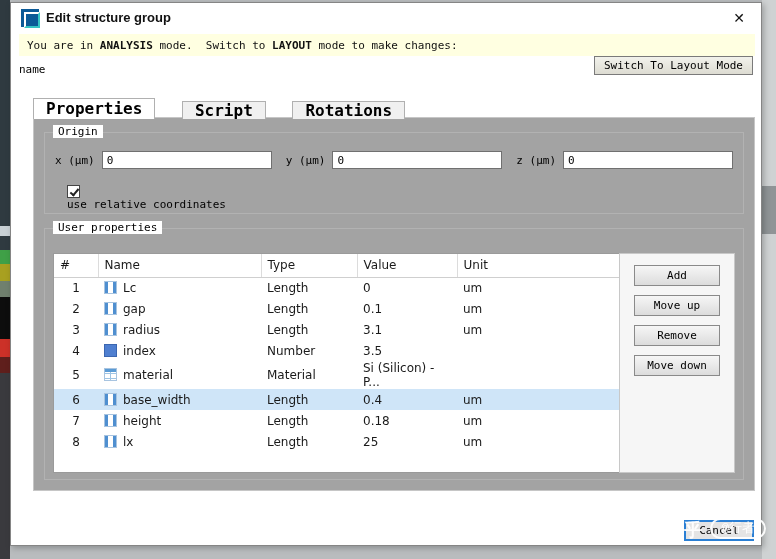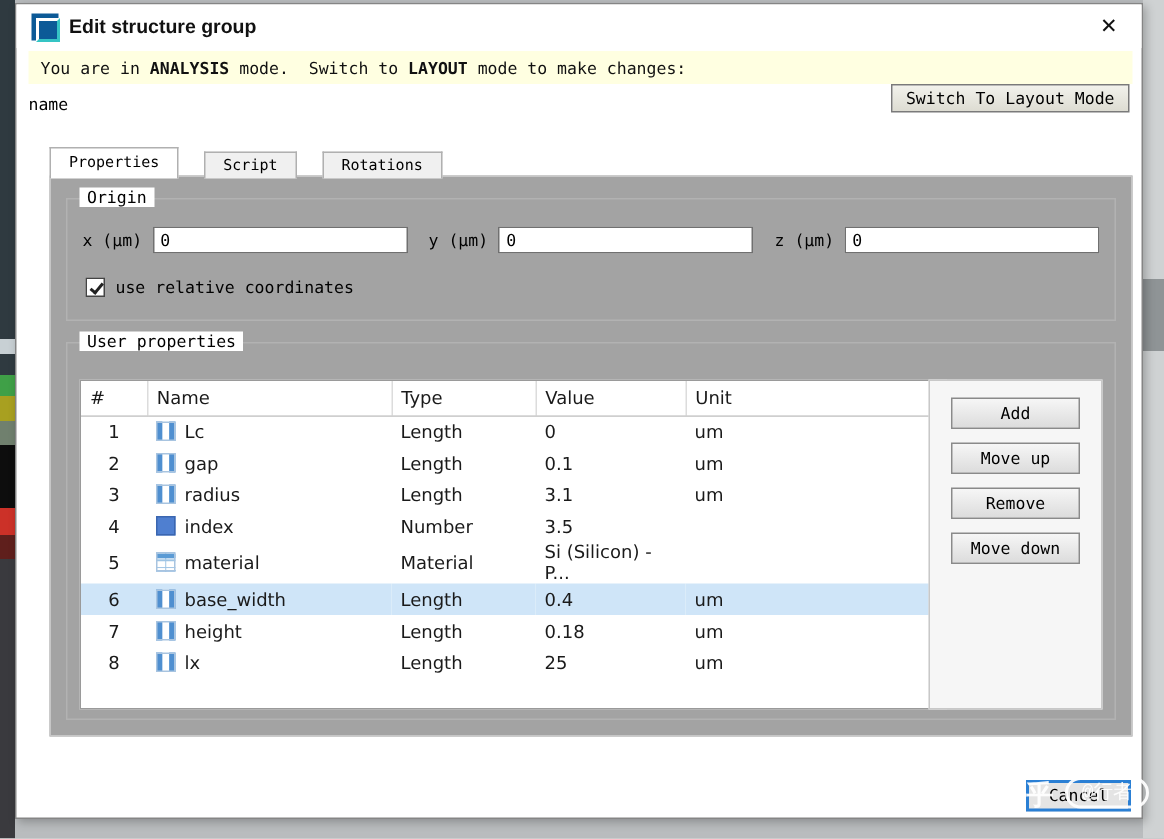--- a/index.html
+++ b/index.html
@@ -33,36 +33,36 @@
   .banner-text b { font-weight:bold; }
   .banner-btn { margin-left:auto; margin-right:2px; height:19px; padding:0 9px;
     font:11px "DejaVu Sans Mono", monospace; background:linear-gradient(#f2f2ec,#dddcd2);
     border:1px solid #7a7a7a; cursor:pointer;margin-top:40px; }
 
   .name-row { position:absolute; left:8px; top:60px; display:flex; align-items:center; font-size:11px; }
   .name-row label { margin-right:8px; }
   .name-input { width:132px; height:18px; border:1px solid #707070; font:11px "DejaVu Sans Mono", monospace; padding:0 4px; }
 
   .tabs { position:absolute; left:22px; top:95px; height:20px; z-index:3; }
-  .tab { display:inline-block; height:18px; line-height:17px; padding:0 12px; margin-top:2px; margin-right:7px;
-    font-size:10px; background:#f0f0f0; border:1px solid #b0b0b0; border-bottom:none; cursor:pointer; vertical-align:bottom; }
+  .tab { display:inline-block; height:18px; line-height:17px; padding:0 12px; margin-top:2px; margin-right:17px;
+    font-size:16px; background:#f0f0f0; border:1px solid #b0b0b0; border-bottom:none; cursor:pointer; vertical-align:bottom;font-weight:bold; }
   .tab.active { height:21px; line-height:19px; margin-top:0; background:#fff; position:relative; z-index:4; }
 
   .content { position:absolute; left:22px; top:114px; width:722px; height:374px;
     border:1px solid #c6c6c6; background:#a3a3a3; }
 
   .groupbox { position:absolute; left:10px; right:10px; border:1px solid #b2b2b2; }
   .groupbox .legend { position:absolute; top:-8px; left:8px; background:#fff; padding:0 5px; font-size:11px; }
   .origin-group { top:14px; height:82px; }
   .fields { display:flex; gap:14px; padding:18px 10px 0 10px; }
   .field { flex:1; display:flex; align-items:center; }
   .field label { font-size:11px; margin-right:7px; white-space:pre; }
   .field input { flex:1; height:18px; border:1px solid #707070; font:11px "DejaVu Sans Mono", monospace; padding:0 4px; min-width:0; }
 
-  .checkbox-row { position:absolute; left:12px; top:52px; display:flex; align-items:center; font-size:11px; cursor:pointer; }
+  .checkbox-row { position:absolute; left:22px; top:52px; display:flex; font-size:11px; cursor:pointer;flex-direction:column; }
   .checkbox { width:13px; height:13px; border:1px solid #444; background:#fff; display:inline-block; position:relative; margin-right:7px; }
   .checkbox::after { content:""; position:absolute; left:2px; top:3px; width:7px; height:3px;
     border-left:2px solid #222; border-bottom:2px solid #222; transform:rotate(-50deg); }
 
   .props-group { top:110px; bottom:10px; }
   .table-wrap { position:absolute; left:8px; top:24px; bottom:6px; width:578px; border:1px solid #9a9a9a; background:#fff; overflow:hidden; }
   table { width:100%; border-collapse:collapse; font:12px "DejaVu Sans", sans-serif; color:#1a1a1a; }
   thead th { height:23px; font-weight:normal; text-align:left; padding:0 6px;
     border-bottom:1px solid #cfcfcf; border-right:1px solid #dcdcdc; background:#fff; }
   thead th:last-child { border-right:none; }

